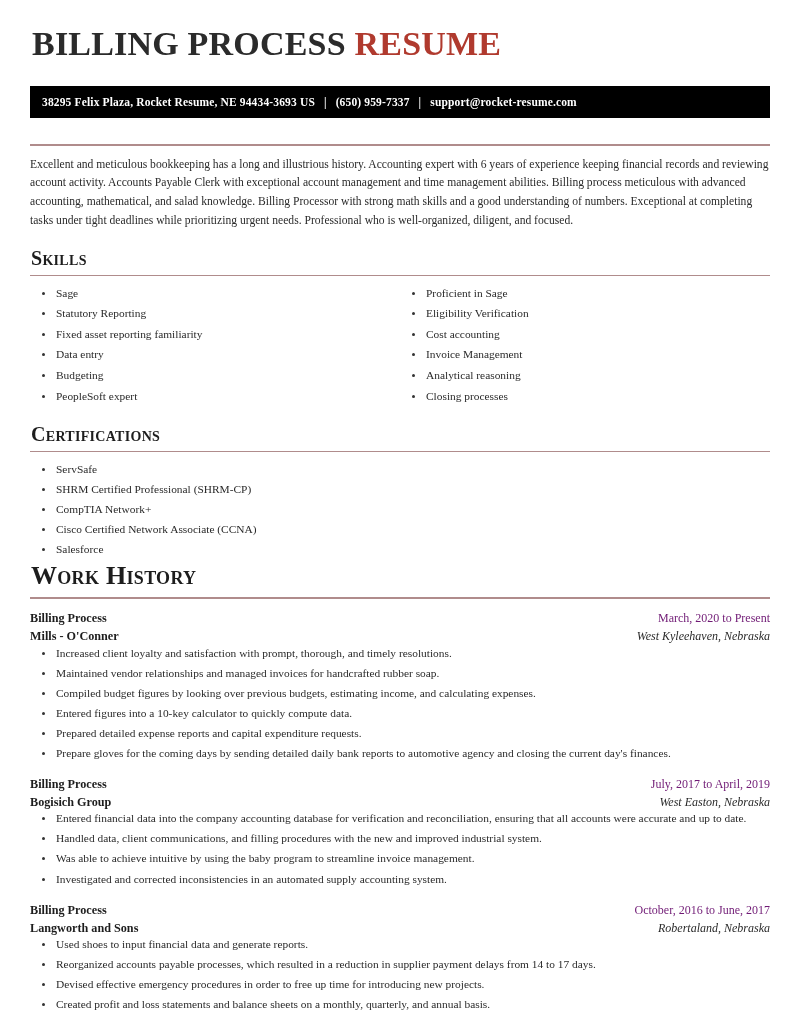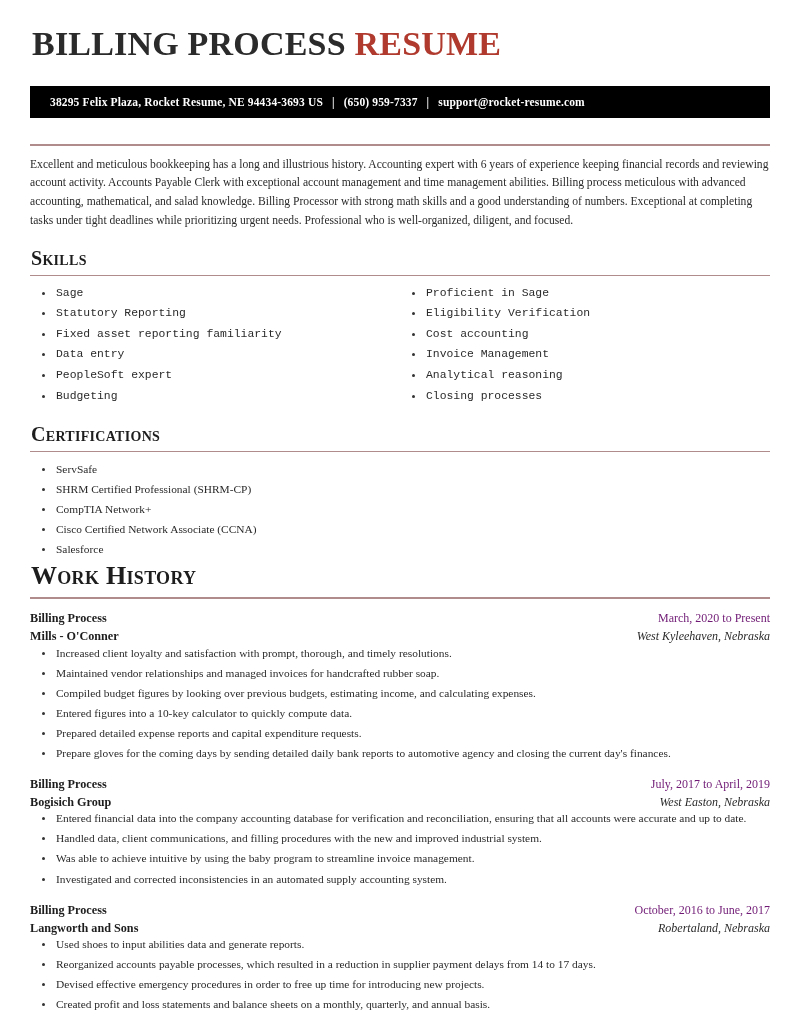--- a/index.html
+++ b/index.html
@@ -31,21 +31,21 @@
   }
   .doc-title .t-dark { color: #2b2b2b; }
   .doc-title .t-accent { color: #b03a2e; }
 
   .contact-bar {
     background: #000000;
     color: #ffffff;
     height: 32px;
     display: flex;
     align-items: center;
-    padding: 0 20px;
+    padding: 0 12px;
     box-sizing: border-box;
     margin-bottom: 26px;
   }
   .contact-bar span {
     font-size: 11.5px;
     font-weight: bold;
     letter-spacing: 0.15px;
     white-space: nowrap;
   }
   .contact-sep {
@@ -102,21 +102,20 @@
     width: 3px;
     height: 3px;
     background: #333333;
     border-radius: 50%;
   }
 
   
   .two-col {
     display: flex;
     margin-bottom: 14px;
-    font-family: Liberation Mono, monospace;
   }
   .two-col > ul { width: 50%; }
   .two-col > ul li { margin-bottom: 5.5px; }
 
   .cert-list { margin-bottom: 14px; }
   .cert-list li { margin-bottom: 5.5px; }
 
   
   .job { margin-bottom: 14px; }
   .job-row {
@@ -172,22 +171,22 @@
 
   <div class="section">
     <h2 class="section-heading">Skills</h2>
     <hr class="divider thin">
     <div class="two-col">
       <ul class="bullets">
         <li>Sage</li>
         <li>Statutory Reporting</li>
         <li>Fixed asset reporting familiarity</li>
         <li>Data entry</li>
+        <li>Budgeting</li>
         <li>PeopleSoft expert</li>
-        <li>Budgeting</li>
       </ul>
       <ul class="bullets">
         <li>Proficient in Sage</li>
         <li>Eligibility Verification</li>
         <li>Cost accounting</li>
         <li>Invoice Management</li>
         <li>Analytical reasoning</li>
         <li>Closing processes</li>
       </ul>
     </div>
@@ -248,21 +247,21 @@
     <div class="job">
       <div class="job-row">
         <span class="job-title">Billing Process</span>
         <span class="job-dates">October, 2016 to June, 2017</span>
       </div>
       <div class="job-row">
         <span class="job-company">Langworth and Sons</span>
         <span class="job-location">Robertaland, Nebraska</span>
       </div>
       <ul class="bullets job-bullets">
-        <li>Used shoes to input abilities data and generate reports.</li>
+        <li>Used shoes to input financial data and generate reports.</li>
         <li>Reorganized accounts payable processes, which resulted in a reduction in supplier payment delays from 14 to 17 days.</li>
         <li>Devised effective emergency procedures in order to free up time for introducing new projects.</li>
         <li>Created profit and loss statements and balance sheets on a monthly, quarterly, and annual basis.</li>
       </ul>
     </div>
 
   </div>
 </div>
 
 </body></html>

